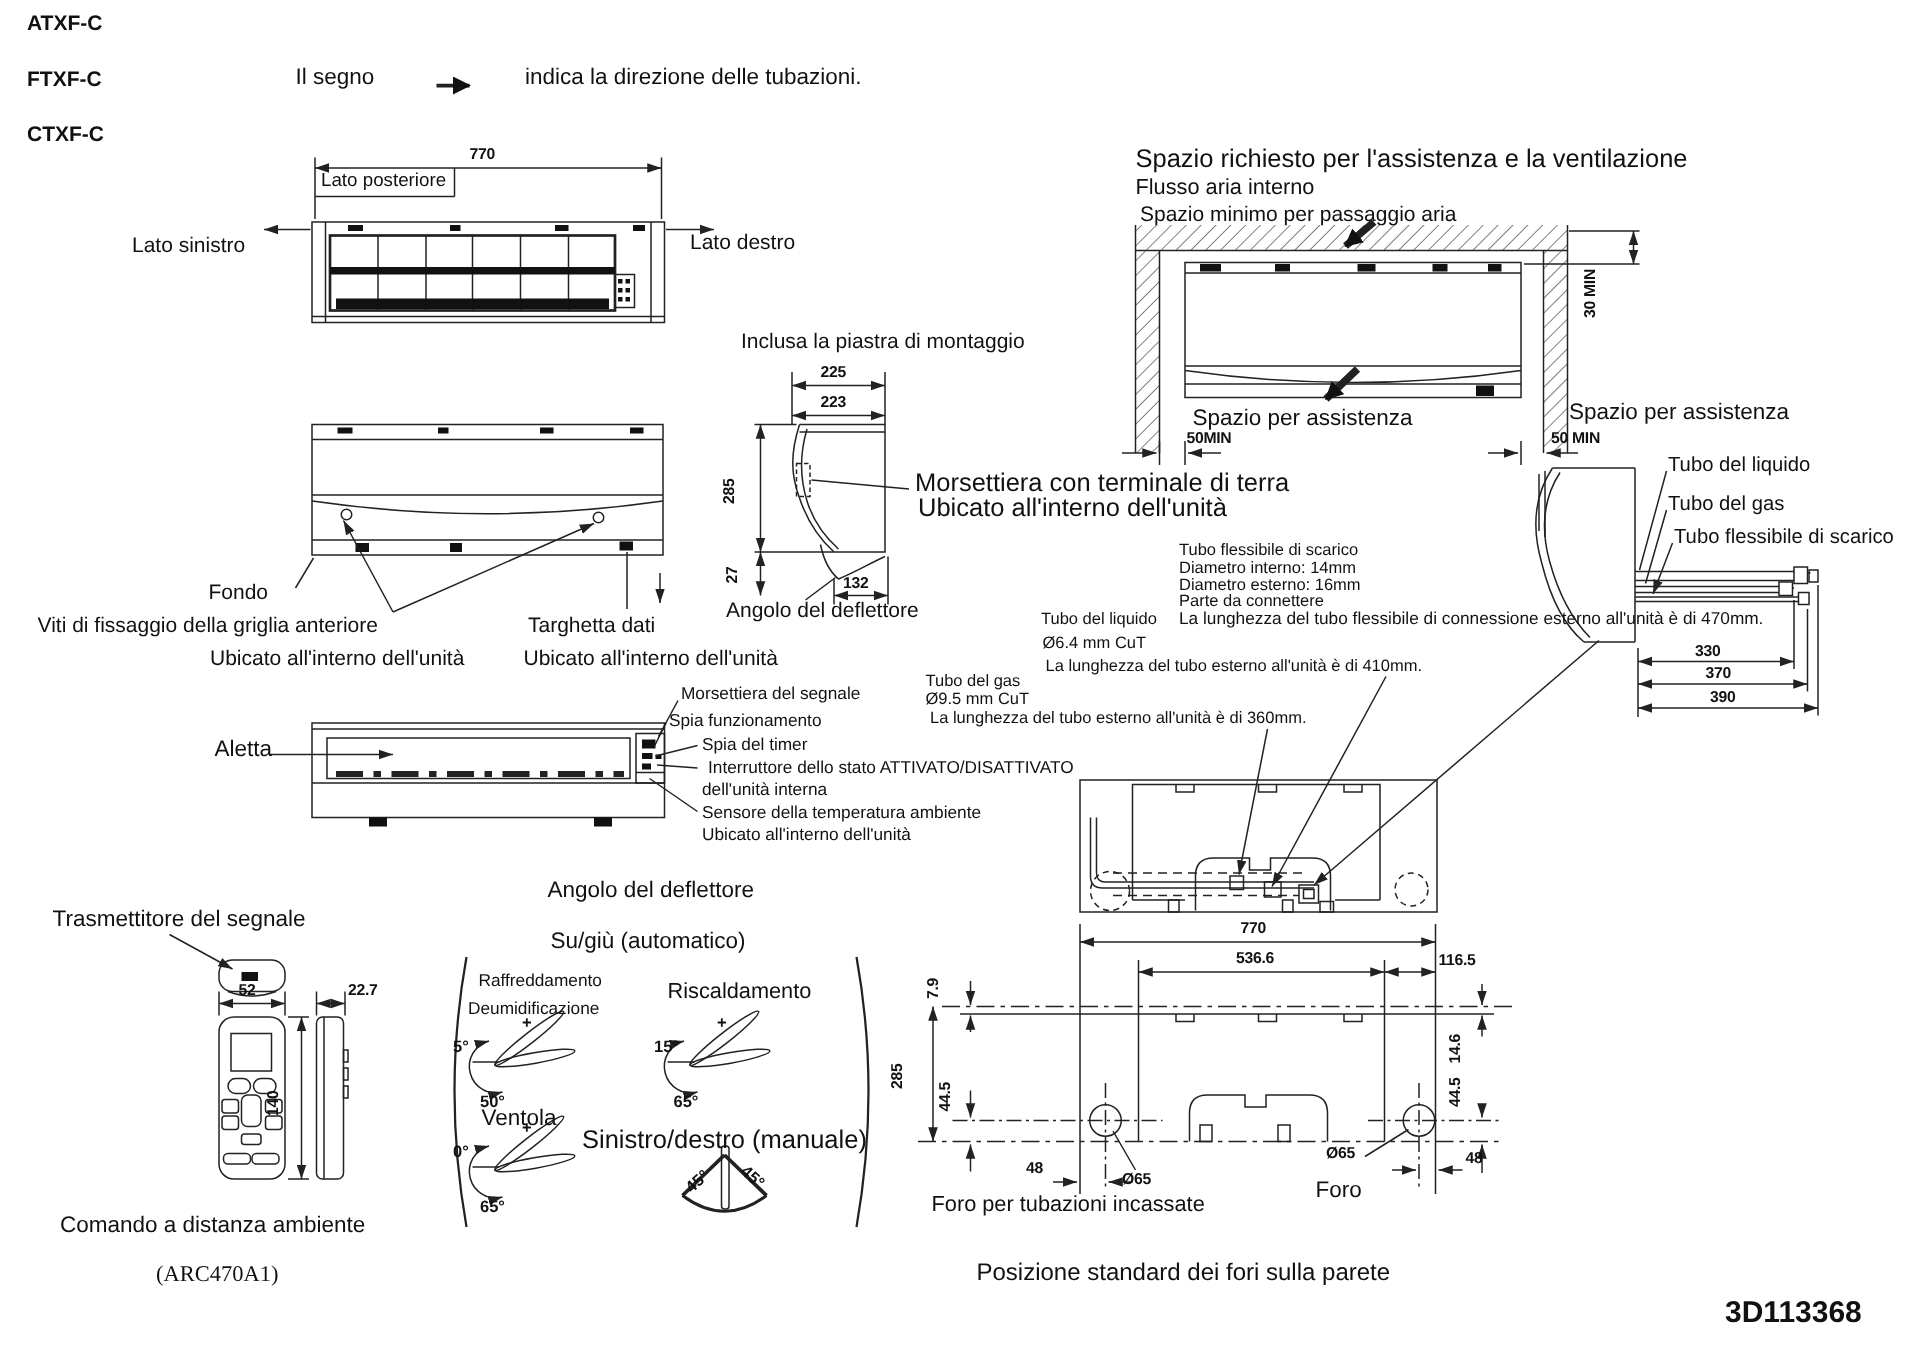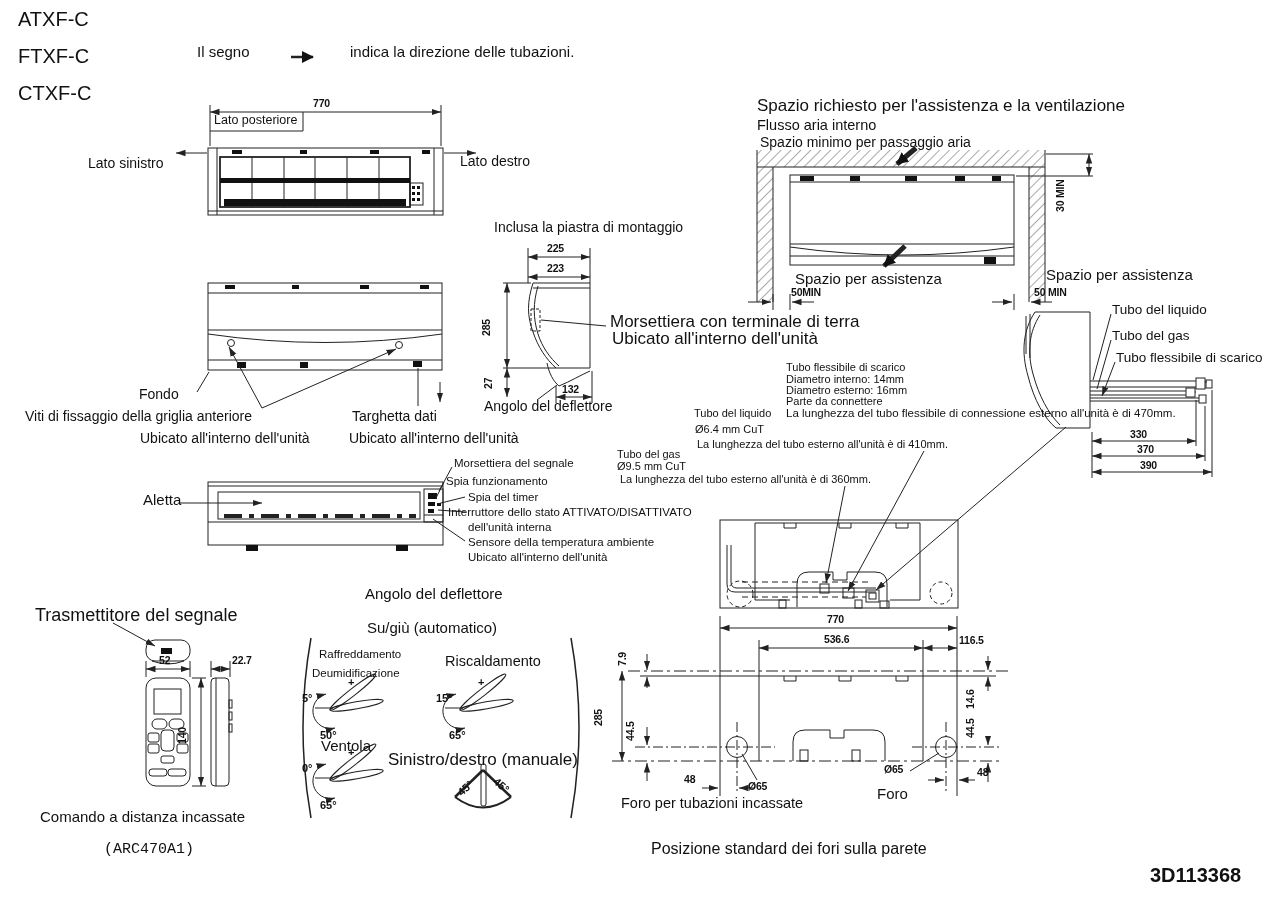--- a/index.html
+++ b/index.html
@@ -1,28 +1,28 @@
 <!DOCTYPE html>
 <html><head>
 <meta charset="utf-8">
 <style>
   html,body{margin:0;padding:0;background:#fff}
   body{width:1280px;height:905px;position:relative;overflow:hidden;
        font-family:"Liberation Sans",sans-serif;color:#111}
   #art{position:absolute;left:0;top:0;z-index:0}
   .lbl{position:absolute;white-space:nowrap;line-height:1.12;z-index:2}.f11{font-size:11px}.f115{font-size:11.5px}.f12{font-size:12.5px}
   .f13{font-size:17px}.f135{font-size:13.5px}.f14{font-size:14px}.f145{font-size:14.5px}
-  .f15{font-size:15px}.f16{font-size:16px}.f17{font-size:18px}
-  .f19{font-size:20px;font-weight:400}.f20{font-size:20px;font-weight:700}
+  .f15{font-size:15px}.f16{font-size:16px}.f17{font-size:15px}
+  .f19{font-size:14px;font-weight:700}.f20{font-size:20px;font-weight:700}
   .dim{font-size:10.5px;font-weight:700;letter-spacing:-0.2px}
   .ang{font-size:11px;font-weight:700}
   .u{text-underline-offset:3px}
   .vt{transform:rotate(-90deg);transform-origin:0 100%;line-height:12px}
   .r45l{transform:rotate(-42deg)}.r45r{transform:rotate(42deg)}
-  .mono{font-family:Liberation Mono, monospace}
+  .mono{font-family:Liberation Serif, serif}
 </style>
 </head>
 <body>
 
 <svg id="art" width="1280" height="905" viewBox="0 0 1280 905" stroke="#222" fill="none" stroke-width="1">
   <defs>
     <marker id="ar" markerWidth="11" markerHeight="8" refX="9.5" refY="4" orient="auto-start-reverse" markerUnits="userSpaceOnUse">
       <path d="M0,0.8 L9.5,4 L0,7.2 z" fill="#222" stroke="none"></path>
     </marker>
     <marker id="bigarr" markerWidth="16" markerHeight="14" refX="11" refY="6" orient="auto" markerUnits="userSpaceOnUse">
@@ -370,21 +370,21 @@
 <div class="lbl f14" style="left:139px;top:387px">Fondo</div>
 <div class="lbl f14" style="left:25px;top:409px">Viti di fissaggio della griglia anteriore</div>
 <div class="lbl f14" style="left:140px;top:431px">Ubicato all'interno dell'unità</div>
 <div class="lbl f14" style="left:352px;top:409px">Targhetta dati</div>
 <div class="lbl f14" style="left:349px;top:431px">Ubicato all'interno dell'unità</div>
 
 <div class="lbl f15" style="left:143px;top:492px">Aletta</div>
 <div class="lbl f115" style="left:454px;top:457px">Morsettiera del segnale</div>
 <div class="lbl f115" style="left:446px;top:475px">Spia funzionamento</div>
 <div class="lbl f115" style="left:468px;top:491px">Spia del timer</div>
-<div class="lbl f115" style="left:448px;top:506px">Interruttore dello stato ATTIVATO/DISATTIVATO</div>
+<div class="lbl f115" style="left:472px;top:506px">Interruttore dello stato ATTIVATO/DISATTIVATO</div>
 <div class="lbl f115" style="left:468px;top:521px">dell'unità interna</div>
 <div class="lbl f115" style="left:468px;top:536px">Sensore della temperatura ambiente</div>
 <div class="lbl f115" style="left:468px;top:551px">Ubicato all'interno dell'unità</div>
 
 <div class="lbl f11" style="left:786px;top:361px">Tubo flessibile di scarico</div>
 <div class="lbl f11" style="left:786px;top:373px">Diametro interno: 14mm</div>
 <div class="lbl f11" style="left:786px;top:384px">Diametro esterno: 16mm</div>
 <div class="lbl f11" style="left:786px;top:395px">Parte da connettere</div>
 <div class="lbl f115 u" style="left:786px;top:407px">La lunghezza del tubo flessibile di connessione esterno all'unità è di 470mm.</div>
 <div class="lbl f11" style="left:694px;top:407px">Tubo del liquido</div>
@@ -398,21 +398,21 @@
 <div class="lbl f135" style="left:1112px;top:328px">Tubo del gas</div>
 <div class="lbl f135" style="left:1116px;top:350px">Tubo flessibile di scarico</div>
 <div class="lbl dim" style="left:1130px;top:429px">330</div>
 <div class="lbl dim" style="left:1137px;top:444px">370</div>
 <div class="lbl dim" style="left:1140px;top:460px">390</div>
 
 <div class="lbl f17" style="left:35px;top:605px">Trasmettitore del segnale</div>
 <div class="lbl dim" style="left:159px;top:655px">52</div>
 <div class="lbl dim" style="left:232px;top:655px">22.7</div>
 <div class="lbl dim vt" style="left:188px;top:732px">140</div>
-<div class="lbl f15" style="left:40px;top:809px">Comando a distanza incassate</div>
+<div class="lbl f15" style="left:40px;top:809px">Comando a distanza ambiente</div>
 <div class="lbl f15 mono" style="left:104px;top:842px">(ARC470A1)</div>
 
 <div class="lbl f15" style="left:365px;top:586px">Angolo del deflettore</div>
 <div class="lbl f15" style="left:367px;top:620px">Su/giù (automatico)</div>
 <div class="lbl f115" style="left:319px;top:648px">Raffreddamento</div>
 <div class="lbl f115" style="left:312px;top:667px">Deumidificazione</div>
 <div class="lbl ang" style="left:302px;top:692px">5°</div>
 <div class="lbl ang" style="left:320px;top:729px">50°</div>
 <div class="lbl f145" style="left:445px;top:653px">Riscaldamento</div>
 <div class="lbl ang" style="left:436px;top:692px">15°</div>

